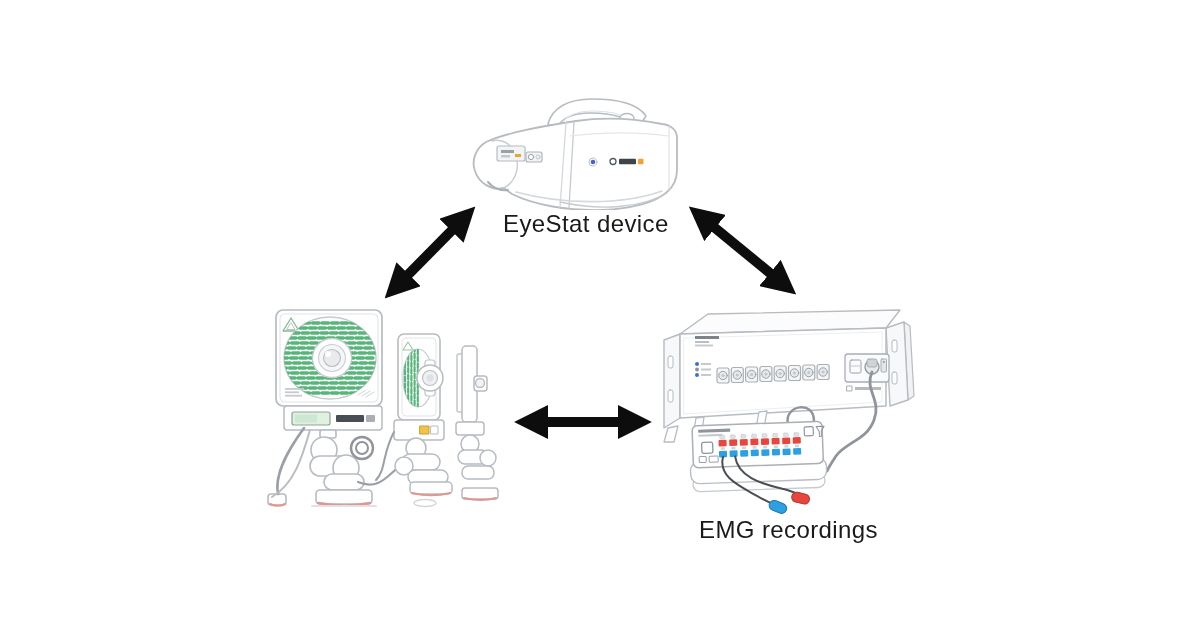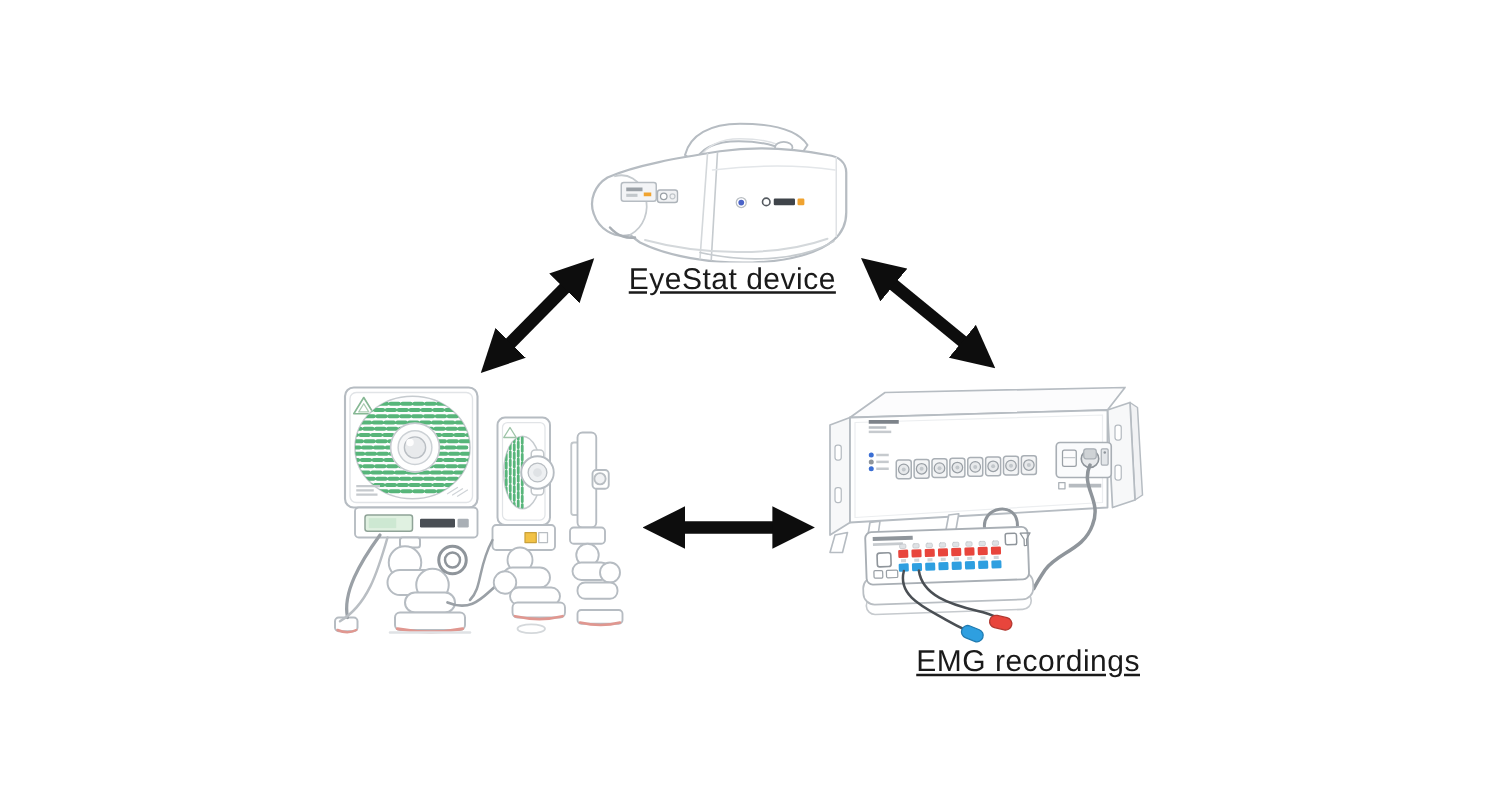--- a/index.html
+++ b/index.html
@@ -3,21 +3,21 @@
 <meta charset="utf-8">
 <style>
   html,body{margin:0;padding:0;background:#ffffff;}
   .canvas{
     position:relative;width:1200px;height:628px;background:#ffffff;
     overflow:hidden;font-family:"Liberation Sans",sans-serif;
   }
   .abs{position:absolute;}
   .node-label{
     position:absolute;font-size:24px;color:#1a1a1a;letter-spacing:0.4px;
-    white-space:nowrap;font-family:"Liberation Sans",sans-serif;text-decoration:underline;
+    white-space:nowrap;font-family:"Liberation Sans",sans-serif;
   }
   svg{display:block;}
 </style>
 </head>
 <body>
 
 <div class="canvas">
 
   <svg class="abs" style="left:0;top:0" width="1200" height="628" viewBox="0 0 1200 628">
     <defs>
@@ -359,15 +359,15 @@
 
         <path d="M34,32 C28,52 50,62 66,72 C74,77 80,80 84,82" fill="none" stroke="#4a4f54" stroke-width="2"></path>
         <path d="M46,32 C48,52 70,60 92,66 C100,68 106,71 110,73" fill="none" stroke="#4a4f54" stroke-width="2"></path>
         <rect x="78" y="79" width="18" height="10" rx="5" transform="rotate(24 87 84)" fill="#2e9fe0" stroke="#1f7ab0" stroke-width="1"></rect>
         <rect x="101" y="71" width="18" height="10" rx="5" transform="rotate(15 110 76)" fill="#e8453c" stroke="#b2372f" stroke-width="1"></rect>
       </g>
     </g>
   </svg>
 
   <div class="node-label" style="left:503px;top:210px">EyeStat device</div>
-  <div class="node-label" style="left:733px;top:516px">EMG recordings</div>
+  <div class="node-label" style="left:699px;top:516px">EMG recordings</div>
 
 </div>
 
 </body></html>

